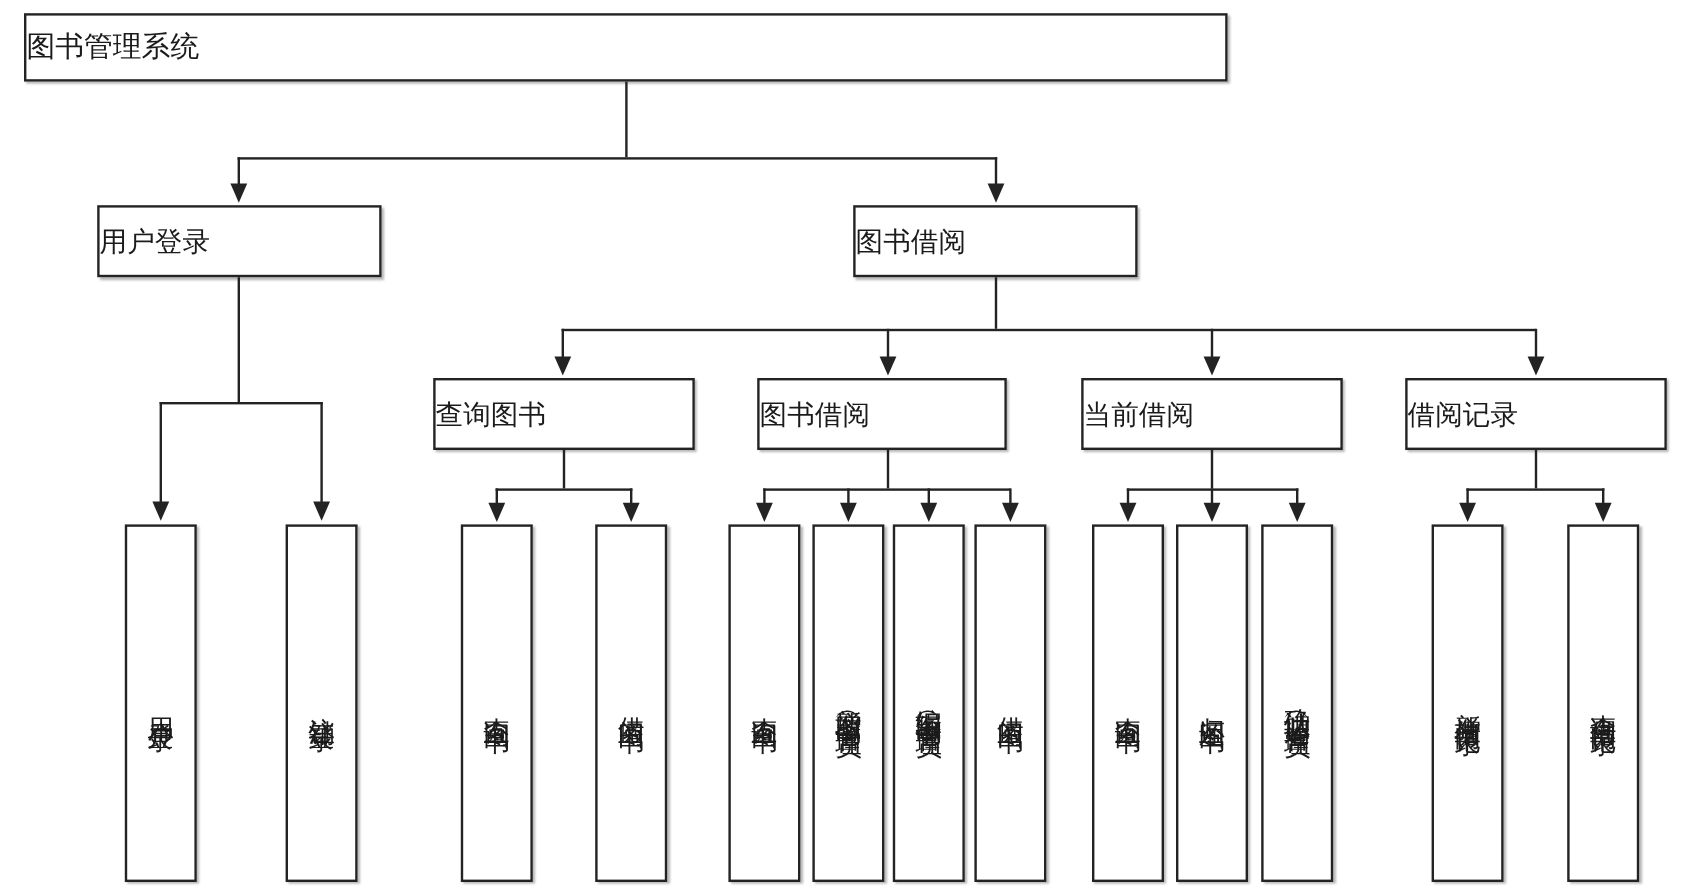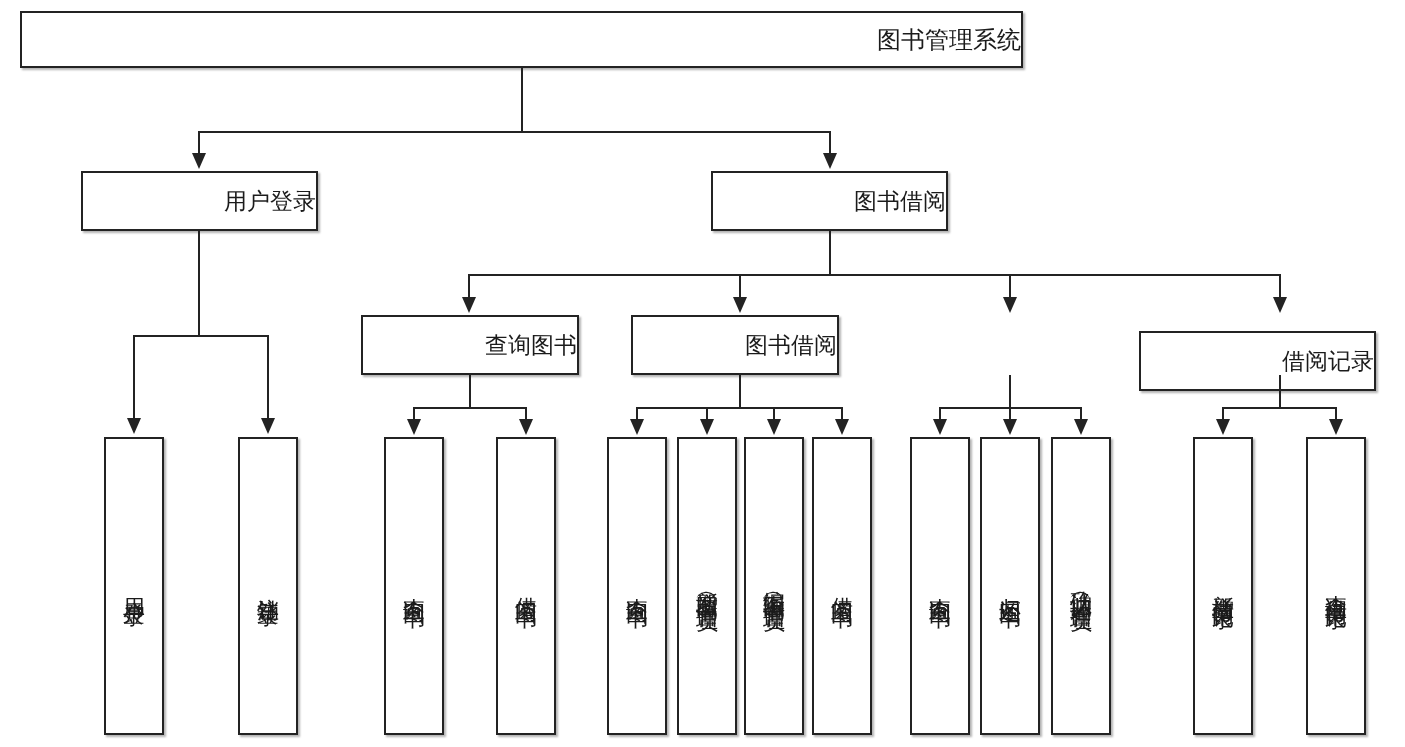--- a/index.html
+++ b/index.html
@@ -20,21 +20,21 @@
   }
   
   .box {
     position: absolute;
     box-sizing: border-box;
     border: 2px solid #232323;
     background: #ffffff;
     box-shadow: 2px 2px 2px rgba(0,0,0,0.30);
     display: flex;
     align-items: center;
-    justify-content: flex-end;
+    justify-content: flex-start;
   }
   .box .label {
     color: #1b1b1b;
     white-space: nowrap;
     line-height: 1.0;
   }
   
   .box.h .label {
     font-size: 23px;
   }
@@ -132,22 +132,25 @@
   <div class="arrow" style="left:1273px; top:297px;"></div>
 
   <div class="box h" style="left:361px; top:315px; width:218px; height:60px;">
     <span class="label">查询图书</span>
   </div>
 
   <div class="box h" style="left:631px; top:315px; width:208px; height:60px;">
     <span class="label">图书借阅</span>
   </div>
 
-
-  <div class="box h" style="left:1139px; top:315px; width:237px; height:60px;margin-top:16px;">
+  <div class="box h" style="left:901px; top:315px; width:218px; height:60px;">
+    <span class="label">当前借阅</span>
+  </div>
+
+  <div class="box h" style="left:1171px; top:315px; width:218px; height:60px;">
     <span class="label">借阅记录</span>
   </div>
 
   <div class="vline" style="left:469px; top:375px; width:2px; height:32px;"></div>
   <div class="hline" style="left:413px; top:407px; width:114px; height:2px;"></div>
   <div class="vline" style="left:413px; top:407px; width:2px; height:14px;"></div>
   <div class="arrow" style="left:407px; top:419px;"></div>
   <div class="vline" style="left:525px; top:407px; width:2px; height:14px;"></div>
   <div class="arrow" style="left:519px; top:419px;"></div>
 

